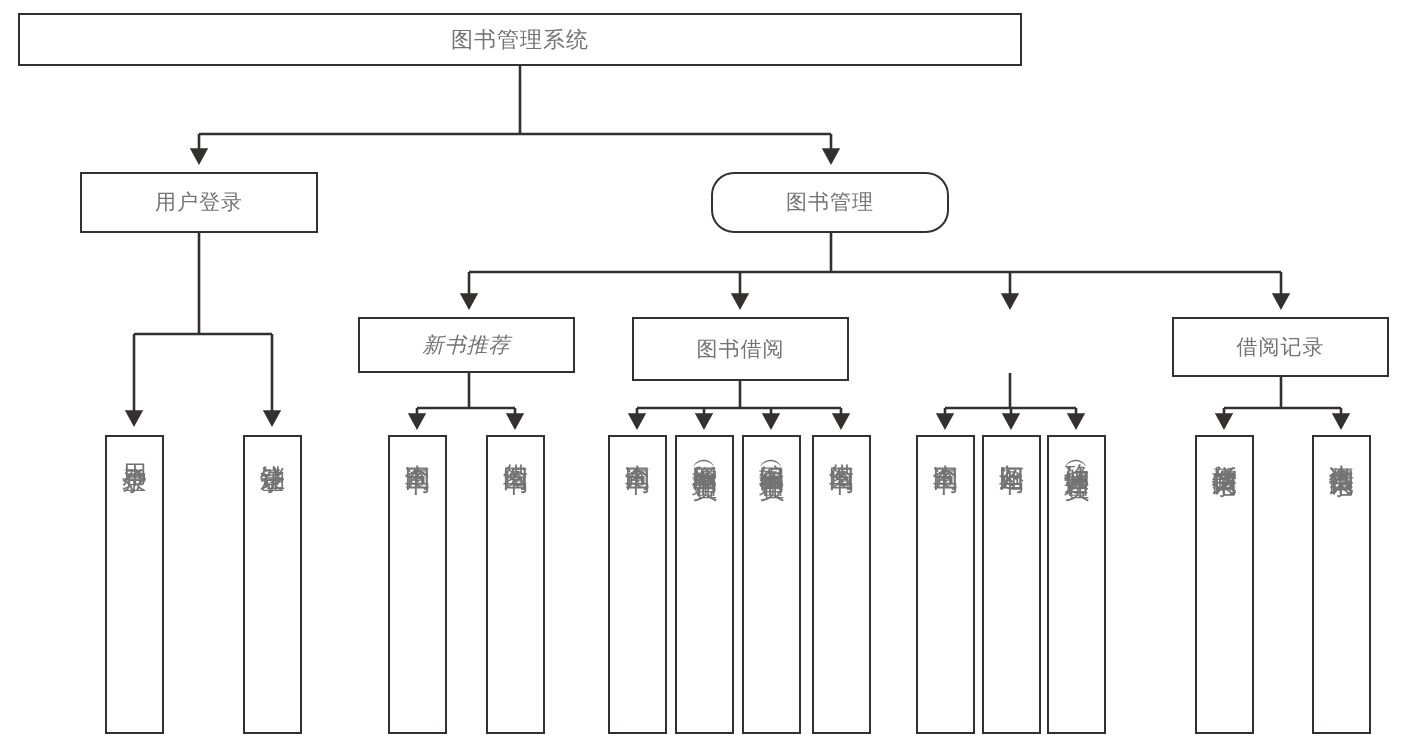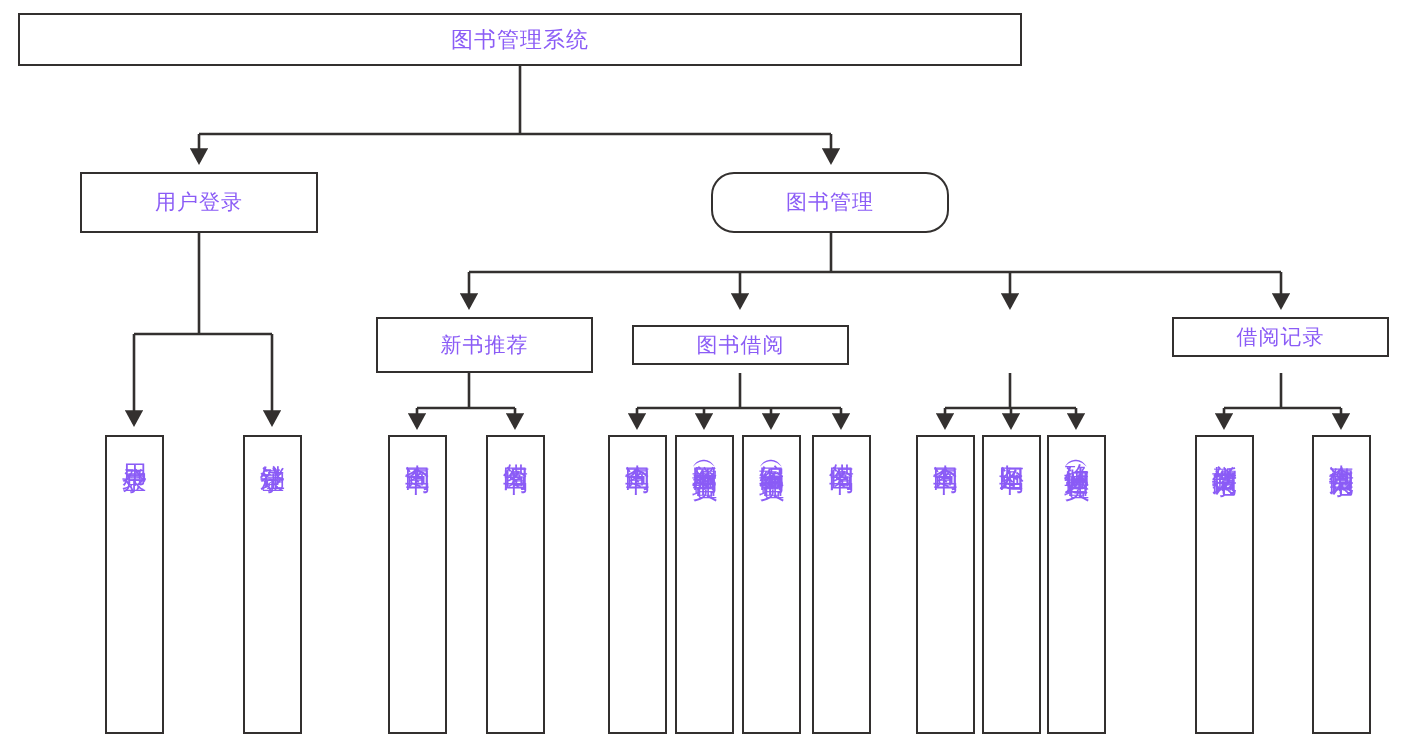--- a/index.html
+++ b/index.html
@@ -21,21 +21,21 @@
     pointer-events:none;
   }
   .node{
     position:absolute;
     box-sizing:border-box;
     border:2.5px solid #33302f;
     background:#ffffff;
     display:flex;
     align-items:center;
     justify-content:center;
-    color:#8b5cf6;
+    color:#737373;
   }
   .node .lbl{
     font-size:21px;
     line-height:1.15;
     letter-spacing:1px;
     white-space:nowrap;
   }
   .node.root .lbl{font-size:22px;}
   .node.leaf{
     align-items:flex-start;
@@ -123,27 +123,27 @@
     <span class="lbl">图书管理系统</span>
   </div>
 
   <div class="node" style="left:80px;top:172px;width:238px;height:61px;">
     <span class="lbl">用户登录</span>
   </div>
   <div class="node" style="left:711px;top:172px;width:238px;height:61px;border-radius:23px;">
     <span class="lbl">图书管理</span>
   </div>
 
-  <div class="node" style="left:376px;top:317px;width:217px;height:56px;">
+  <div class="node" style="left:358px;top:317px;width:217px;height:56px;font-style:italic;">
     <span class="lbl">新书推荐</span>
   </div>
-  <div class="node" style="left:632px;top:317px;width:217px;height:40px;margin-top:8px;">
+  <div class="node" style="left:632px;top:317px;width:217px;height:64px;">
     <span class="lbl">图书借阅</span>
   </div>
-  <div class="node" style="left:1172px;top:317px;width:217px;height:40px;">
+  <div class="node" style="left:1172px;top:317px;width:217px;height:60px;">
     <span class="lbl">借阅记录</span>
   </div>
 
   <div class="node leaf" style="left:105px;top:435px;width:59px;height:299px;">
     <span class="lbl">用户登录</span>
   </div>
   <div class="node leaf" style="left:243px;top:435px;width:59px;height:299px;">
     <span class="lbl">注销登录</span>
   </div>
 

